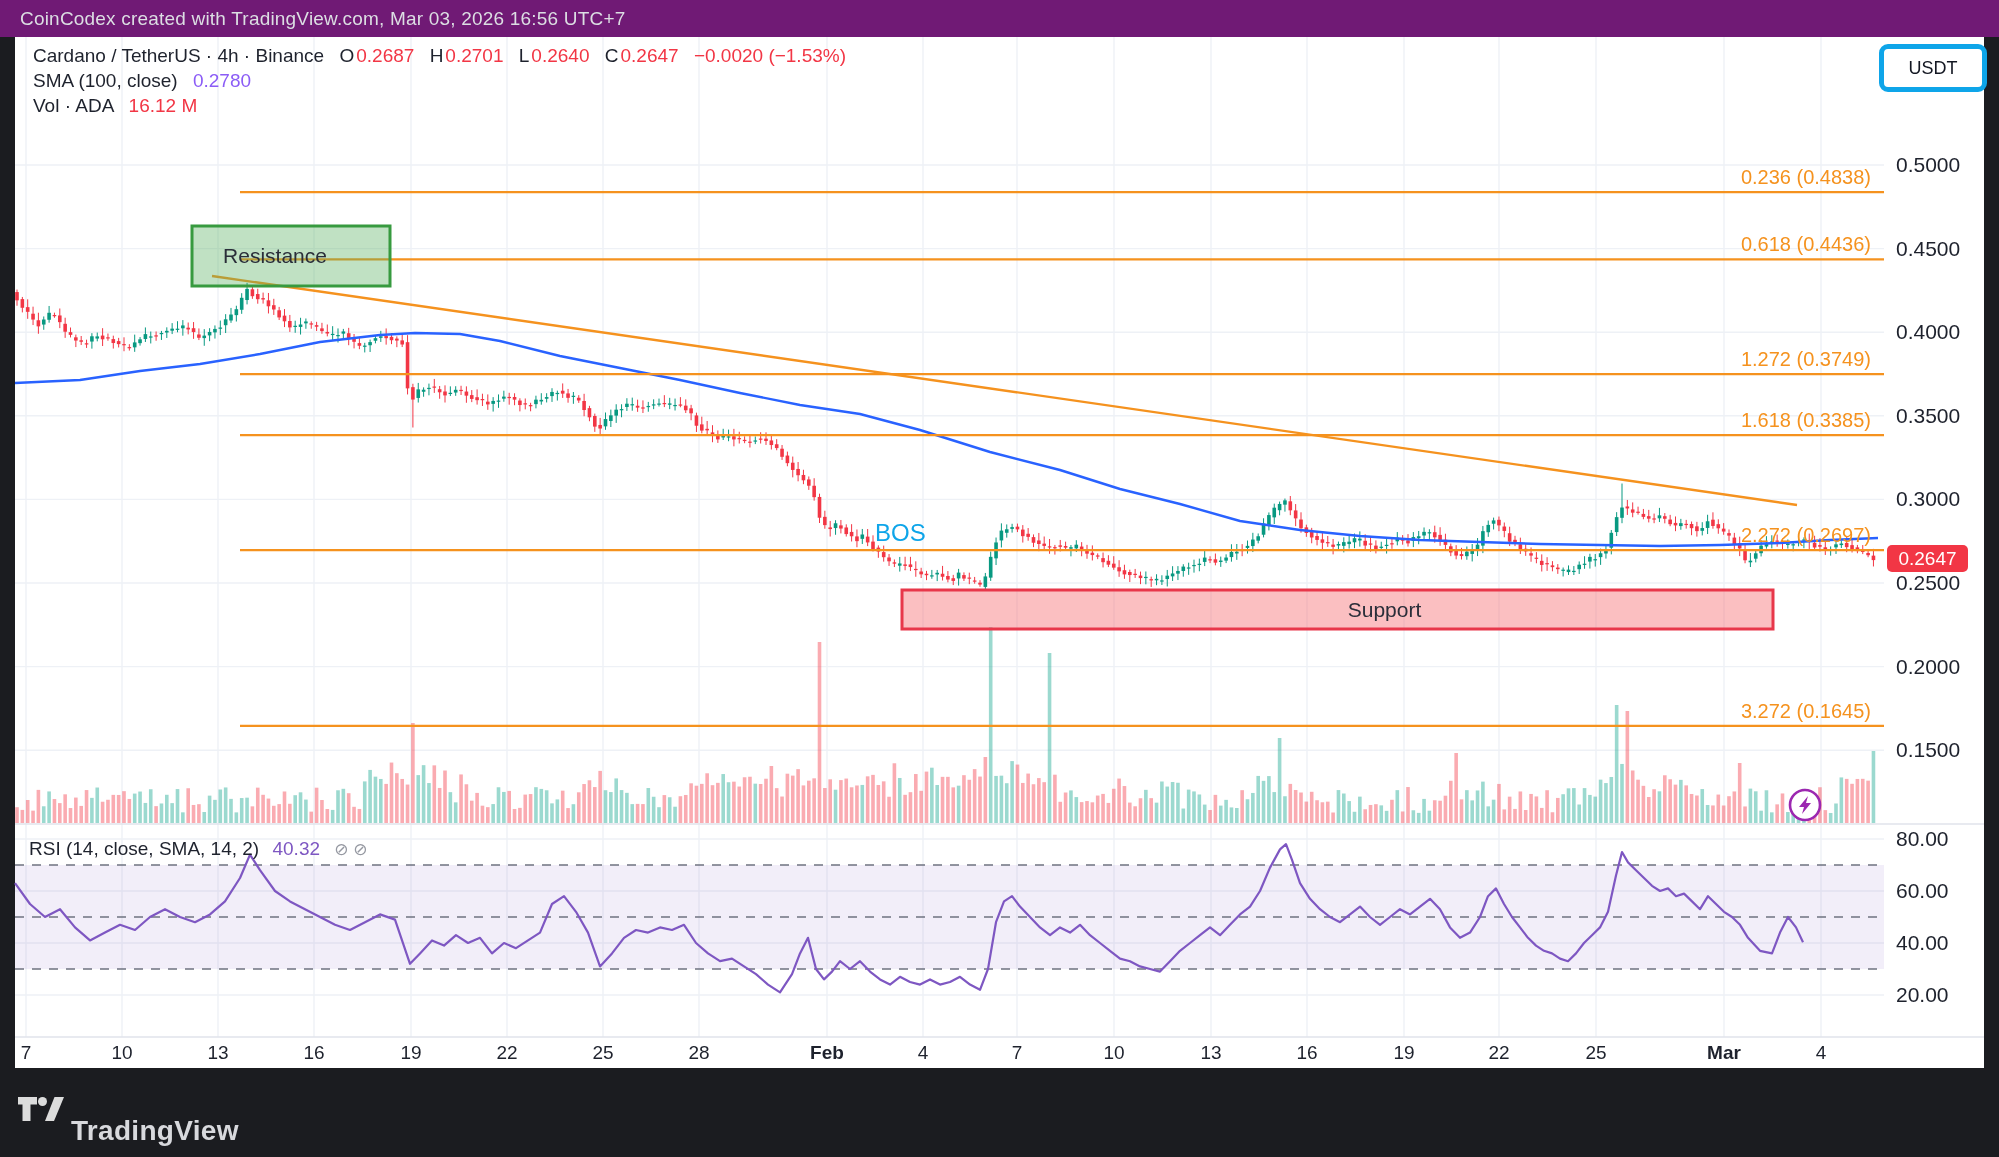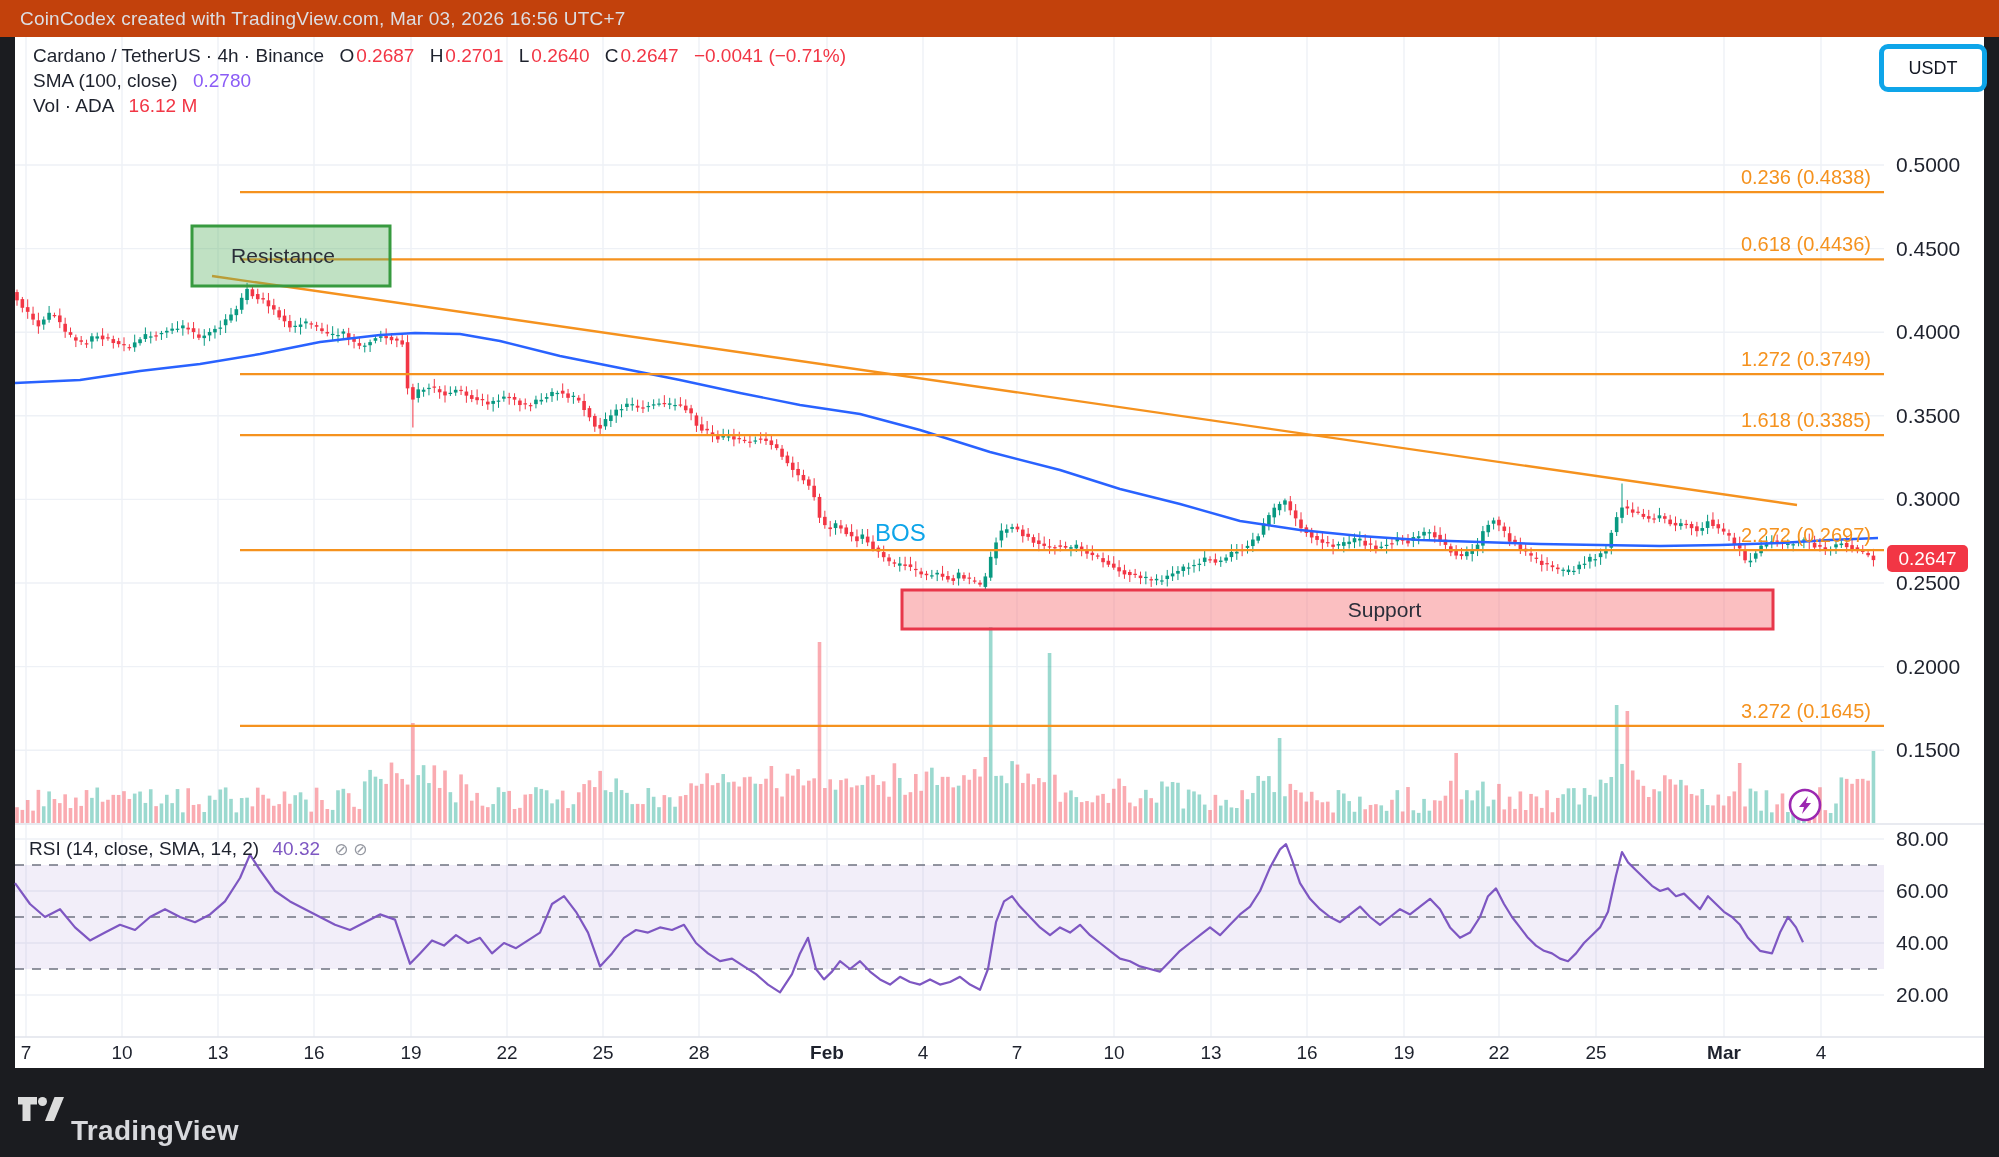--- a/index.html
+++ b/index.html
@@ -1,19 +1,19 @@
 <!DOCTYPE html>
 <html><head>
 <meta charset="utf-8">
 <style>
   html,body{margin:0;padding:0;background:#101013;}
   body{font-family:"Liberation Sans","DejaVu Sans",sans-serif;}
   #stage{position:relative;width:1999px;height:1157px;background:#1b1c20;overflow:hidden;}
   
-  #topbar{position:absolute;left:0;top:0;width:1999px;height:37px;background:#c2410c;display:flex;align-items:center;}
+  #topbar{position:absolute;left:0;top:0;width:1999px;height:37px;background:#701a75;display:flex;align-items:center;}
   #topbar span{color:#dcdee3;font-size:19px;margin-left:20px;letter-spacing:.2px;}
   
   #whitebg{position:absolute;left:15px;top:37px;width:1969px;height:1031px;background:#ffffff;}
   #chart-svg{position:absolute;left:0;top:0;width:1999px;height:1157px;}
   
   #legend{position:absolute;left:33px;top:43px;line-height:25px;font-size:19px;color:#1e222d;}
   #legend .val{margin-left:2px;text-align:right;}
   #legend .red{color:#f23645;}
   #legend .blue{color:#8b5cf6;}
   #legend .lt{margin-left:10px;}
@@ -1182,41 +1182,41 @@
       </g>
     </svg>
 
   <div id="legend">
     <div>
       <span>Cardano / TetherUS · 4h · Binance</span>
       <span class="lt">O</span><span class="val red">0.2687</span>
       <span class="lt">H</span><span class="val red">0.2701</span>
       <span class="lt">L</span><span class="val red">0.2640</span>
       <span class="lt">C</span><span class="val red">0.2647</span>
-      <span class="lt red">−0.0041 (−0.71%)</span>
+      <span class="lt red">−0.0020 (−1.53%)</span>
     </div>
     <div>
       <span>SMA (100, close)</span>
       <span class="lt blue">0.2780</span>
     </div>
     <div>
       <span>Vol · ADA</span>
       <span class="lt red">16.12 M</span>
     </div>
   </div>
 
   <div id="usdt-btn">USDT</div>
 
   <div id="rsi-legend">
     <span>RSI (14, close, SMA, 14, 2)</span>
     <span class="purple">40.32</span>
     <span class="off">⊘ ⊘</span>
   </div>
 
-  <div class="zone-label" id="resistance-label" style="left: 184px; top: 226px; width: 198px; height: 60px;">Resistance</div>
+  <div class="zone-label" id="resistance-label" style="left: 176px; top: 226px; width: 198px; height: 60px;">Resistance</div>
   <div class="zone-label" id="support-label" style="left: 902px; top: 590px; width: 965px; height: 39px;">Support</div>
   <div id="bos-label" style="left: 875px; top: 519px;">BOS</div>
 
   <div id="price-tag" style="top: 545px;">0.2647</div>
 
   <div id="footer">
     <svg id="tv-mark" width="46" height="30" viewBox="0 0 46 30">
       <path d="M0 0 H19 V7.5 H12.5 V24 H4.5 V7.5 H0 Z" fill="#dcdcdc"></path>
       <circle cx="24.5" cy="4.5" r="4.5" fill="#dcdcdc"></circle>
       <path d="M27 24 L36.5 0 H46 L36 24 Z" fill="#dcdcdc"></path>

